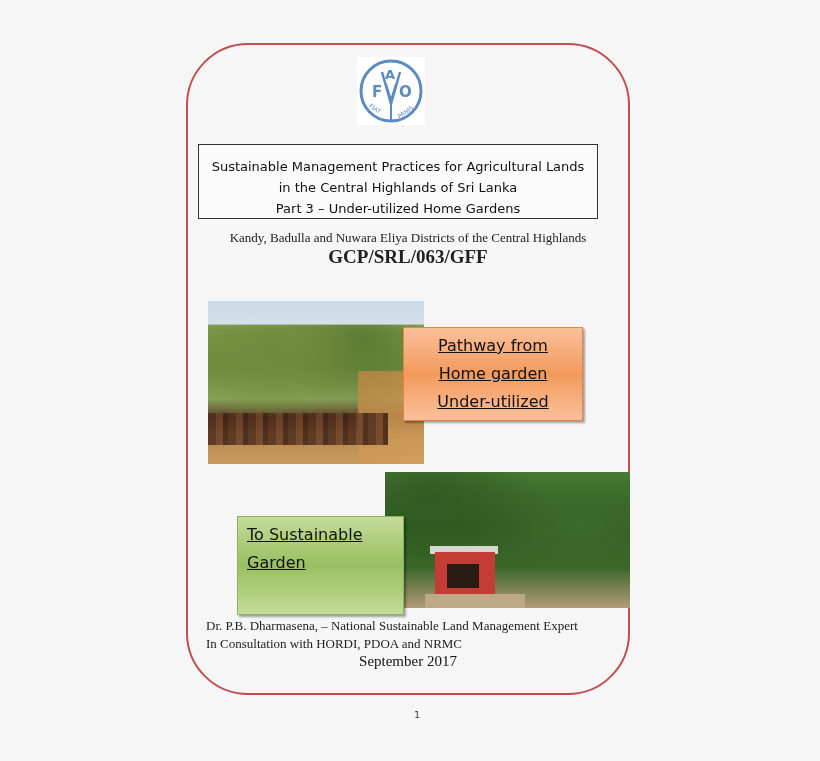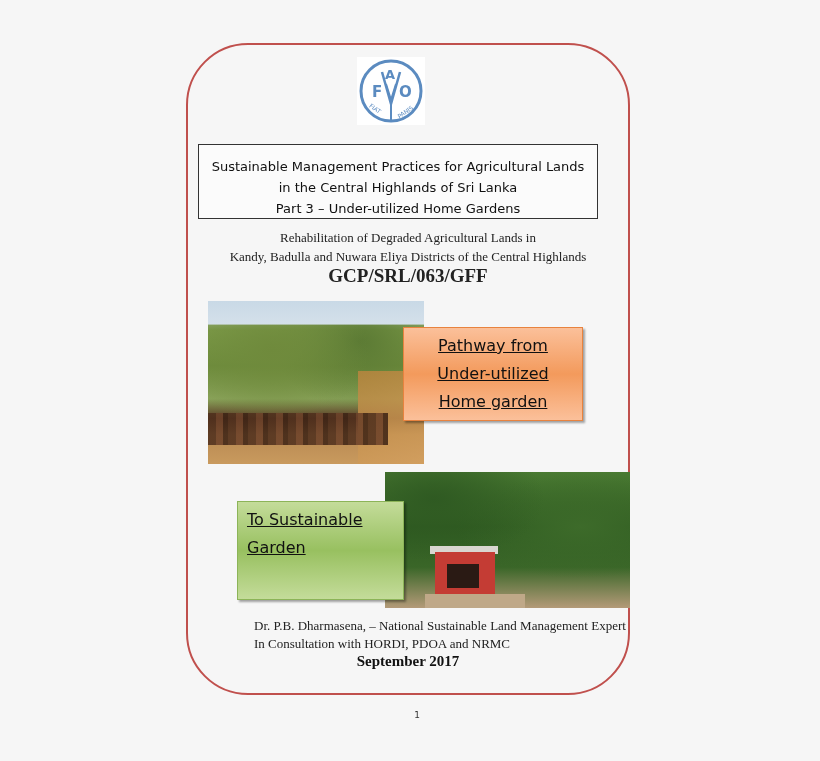--- a/index.html
+++ b/index.html
@@ -106,43 +106,42 @@
       left: 403px; top: 327px; width: 180px; height: 94px;
       background: linear-gradient(180deg, #fbc09a 0%, #f39a5c 50%, #fbc09a 100%);
       border: 1px solid #e8833f;
       box-shadow: 2px 2px 2px rgba(0,0,0,0.35);
       text-align: center;
       font-size: 16px;
       line-height: 28px;
       padding-top: 4px;
     }
     .callout-green {
-      left: 237px; top: 501px; width: 167px; height: 99px;
+      left: 237px; top: 516px; width: 167px; height: 99px;
       background: linear-gradient(180deg, #c4dc9a 0%, #98c060 50%, #c4dc9a 100%);
       border: 1px solid #8cb458;
       box-shadow: 2px 2px 2px rgba(0,0,0,0.35);
       text-align: left;
       font-size: 16px;
       line-height: 28px;
       padding: 4px 0 0 9px;
     }
     .author {
       position: absolute;
       left: 206px; top: 617px;
       width: 420px;
       font-size: 13px;
       line-height: 18px;
       color: #222;
-      margin-left: 48px;
     }
     .date {
       position: absolute;
       left: 198px; top: 653px; width: 420px;
       text-align: center;
-      font-weight: bold;
+      font-weight: normal;
       font-size: 15px;
       color: #111;
     }
     .page-number {
       position: absolute;
       left: 400px; top: 710px; width: 34px;
       text-align: center;
       font-family: "DejaVu Sans", sans-serif;
       font-size: 9px;
       color: #333;
@@ -167,34 +166,33 @@
   </svg>
 </div>
 
 <div class="title-box">
   <div>Sustainable Management Practices for Agricultural Lands</div>
   <div>in the Central Highlands of Sri Lanka</div>
   <div>Part 3 – Under-utilized Home Gardens</div>
 </div>
 
 <div class="subtitle">
-  <div>Rehabilitation of Degraded Agricultural Lands in</div>
   <div>Kandy, Badulla and Nuwara Eliya Districts of the Central Highlands</div>
   <div class="code">GCP/SRL/063/GFF</div>
 </div>
 
 <div class="photo photo1">
   <div class="soil"></div>
   <div class="rocks"></div>
 </div>
 
 <div class="callout callout-orange">
   <div>Pathway from</div>
+  <div>Home garden</div>
   <div>Under-utilized</div>
-  <div>Home garden</div>
 </div>
 
 <div class="photo photo2">
   <div class="roof"></div>
   <div class="house"></div>
   <div class="door"></div>
   <div class="path"></div>
 </div>
 
 <div class="callout callout-green">

